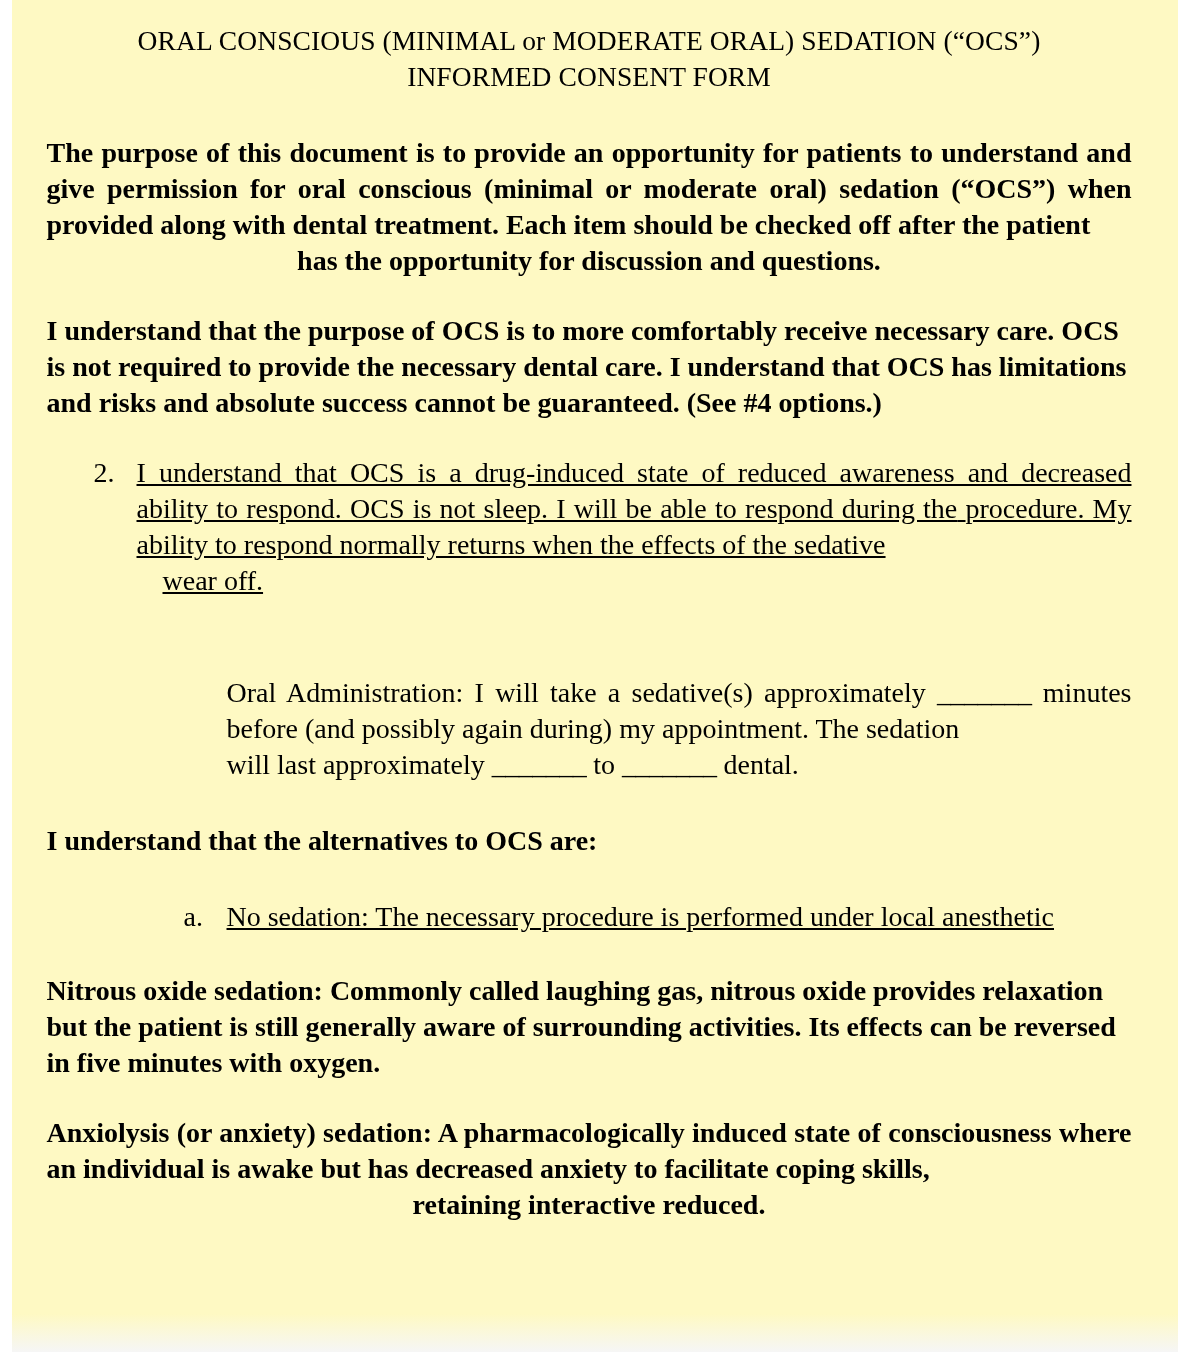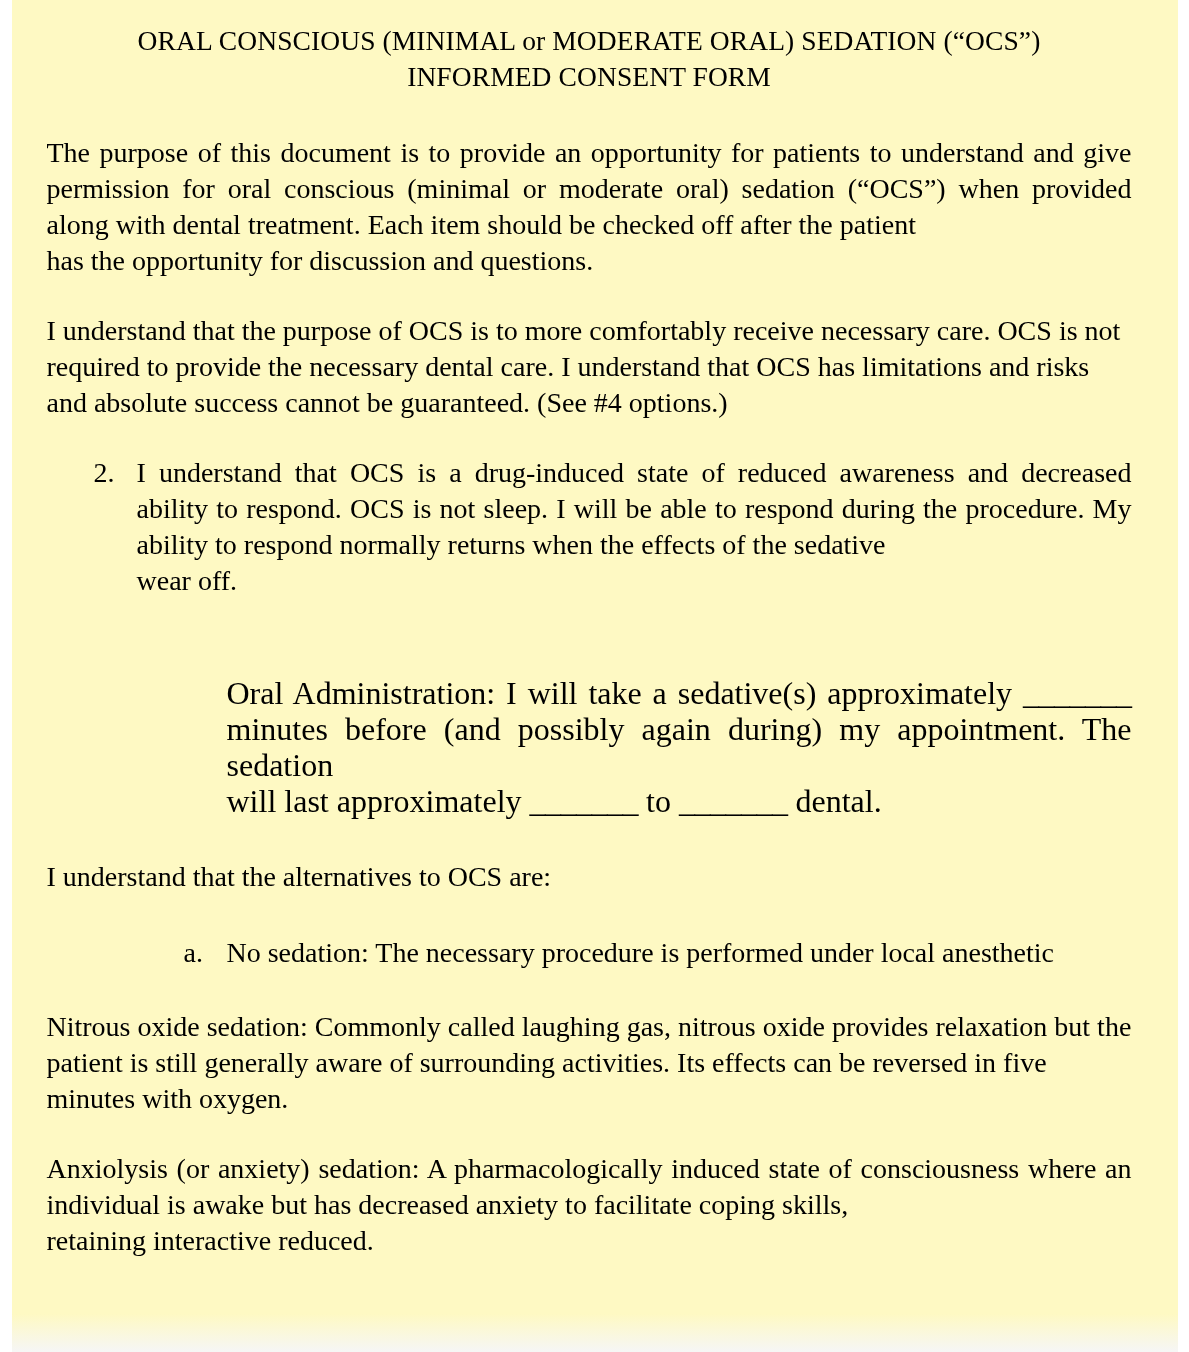--- a/index.html
+++ b/index.html
@@ -38,28 +38,29 @@
   }
   .doc-title .tline { display: block; }
 
   
   .para {
     font-size: 28px;
     line-height: 36px;
     margin: 0;
     text-align: left;
     hyphens: none;
+    font-weight: bold;
   }
   .para.justify {
     text-align: justify;
     text-justify: inter-word;
   }
   .para.justify > .lastline {
     display: block;
-    text-align: left;
+    text-align: center;
   }
   .gap-34 { height: 34px; }
   .gap-38 { height: 38px; }
   .gap-40 { height: 40px; }
 
   
   .list-item {
     position: relative;
     font-size: 28px;
     line-height: 36px;
@@ -67,41 +68,43 @@
   .list-item .marker {
     position: absolute;
     left: 0;
     top: 0;
     width: 42px;
     text-align: left;
   }
   .list-item .item-body {
     text-align: justify;
     text-justify: inter-word;
+    text-decoration: underline;
   }
   .list-item .item-body > .lastline {
     display: block;
     text-align: left;
+    margin-left: 26px;
   }
 
   
   .level-num {
     margin-left: 47px;
     padding-left: 43px;
   }
   
   .level-alpha {
     margin-left: 137px;
     padding-left: 43px;
   }
 
   
   .indent-block {
     margin-left: 180px;
-    font-size: 32px;
+    font-size: 28px;
     line-height: 36px;
     text-align: justify;
     text-justify: inter-word;
   }
   .indent-block > .lastline {
     display: block;
     text-align: left;
   }
 
   .blank {

